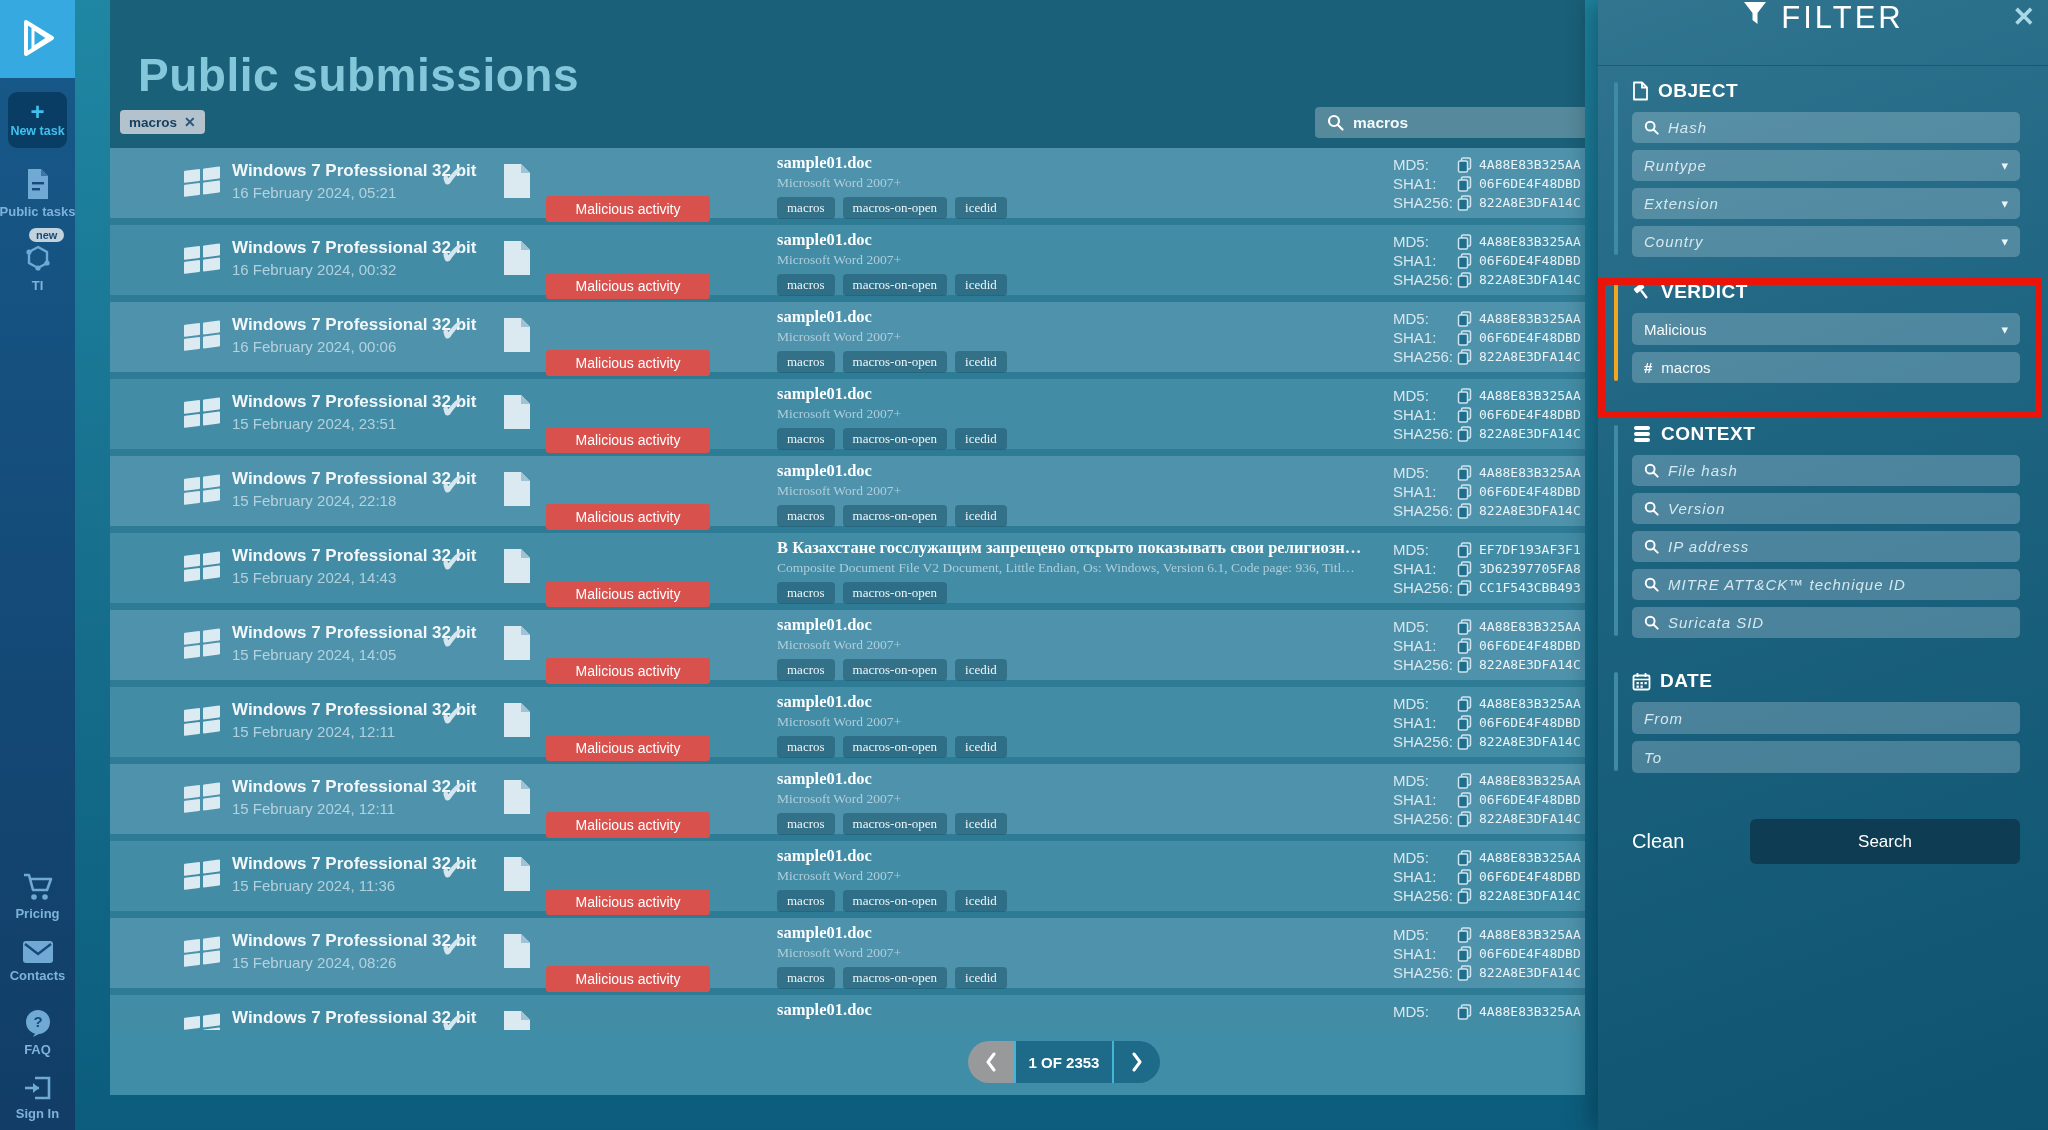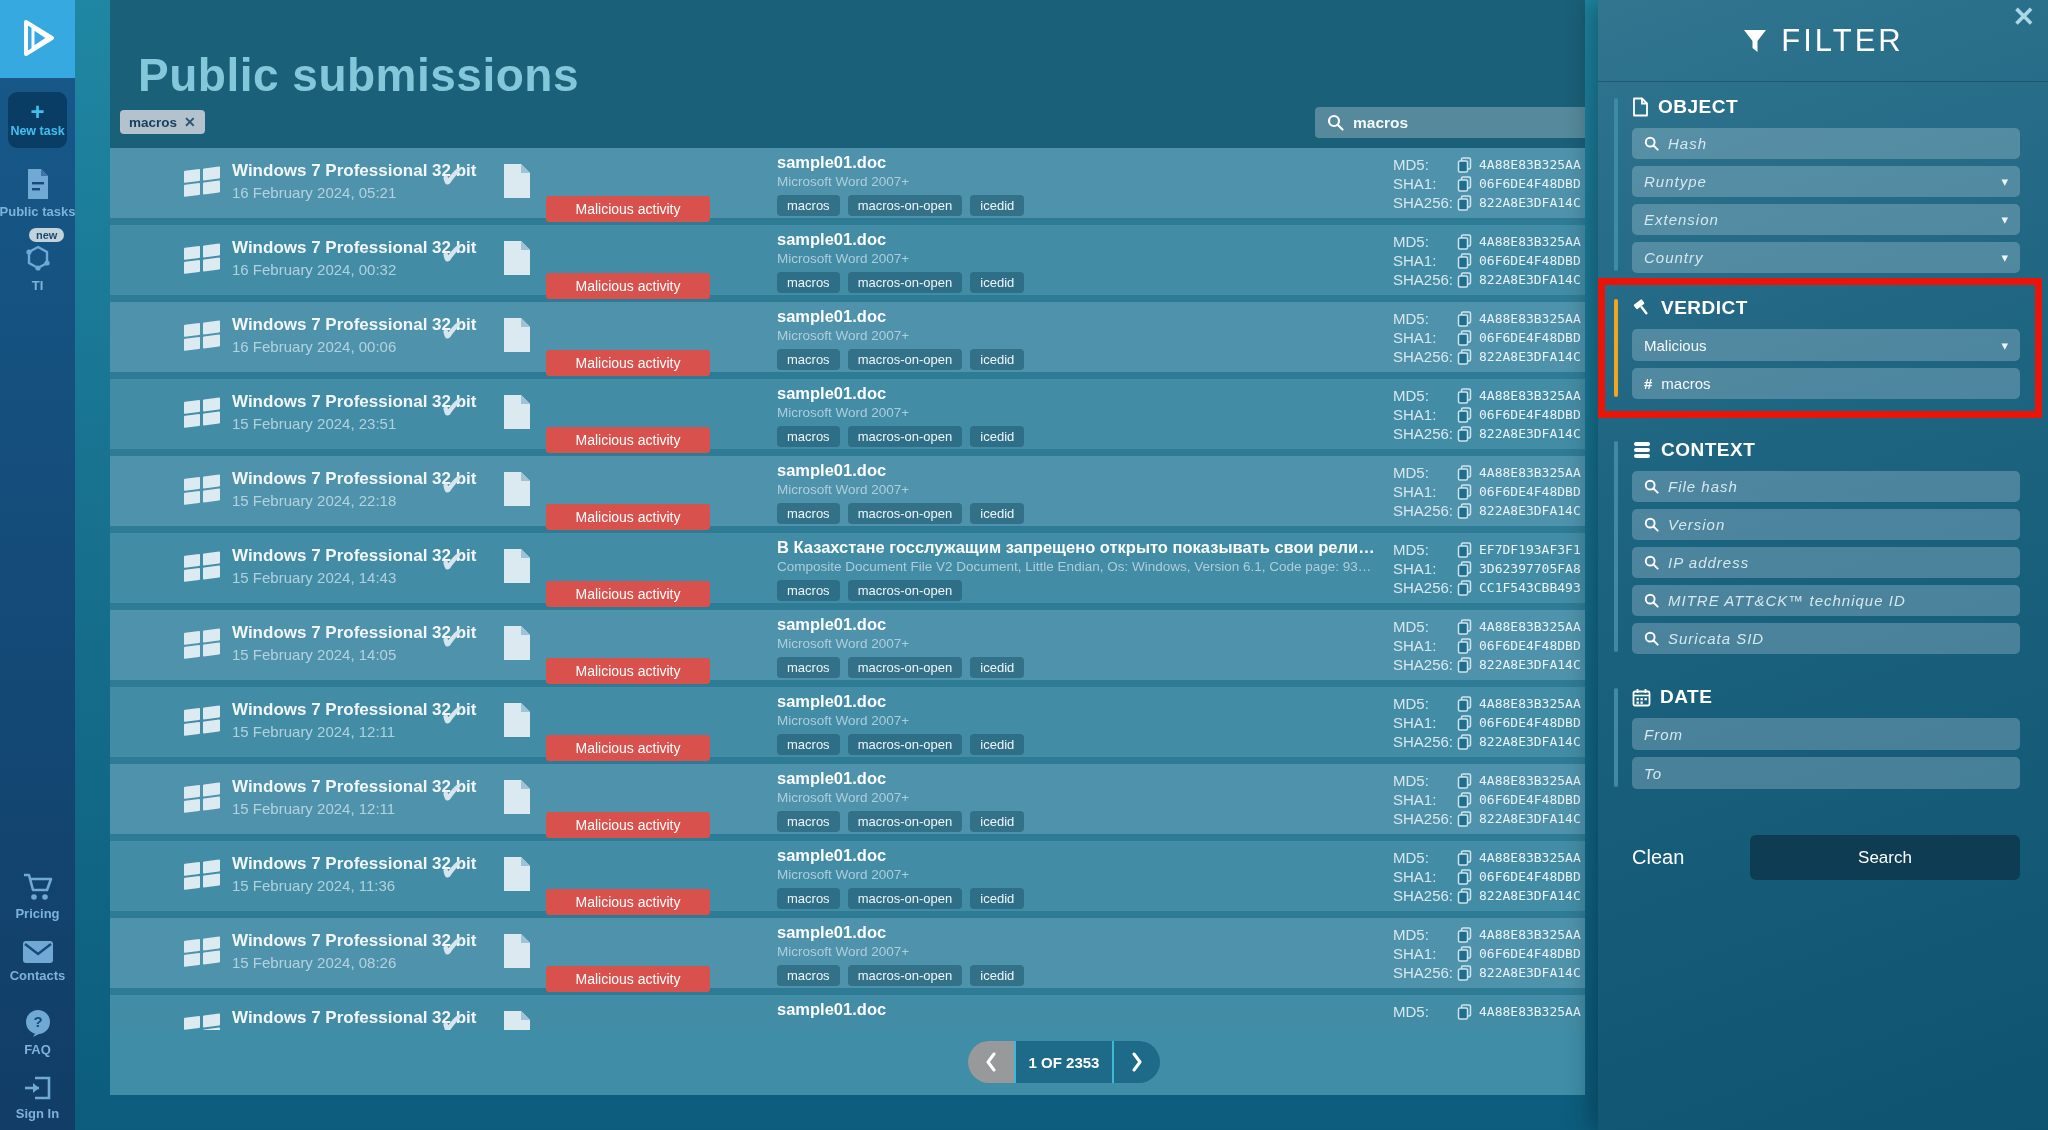--- a/index.html
+++ b/index.html
@@ -43,42 +43,42 @@
   .date { color:rgba(214,231,240,0.75); font-size:15px; margin-top:3px; }
   .check { position:absolute; left:330px; top:14px; color:#d6e6ee; font-size:30px;
     font-family:"DejaVu Sans", sans-serif; line-height:30px; }
   .doc { position:absolute; left:392px; top:14px; }
   .verdict-col { position:absolute; left:436px; top:8px; width:164px; }
   .badge { height:26px; background:#d9514d; border-radius:3px; color:#fff; font-size:14px;
     display:flex; align-items:center; justify-content:center;margin-top:40px; }
   .mini-icons { margin-top:6px; display:flex; gap:7px; align-items:center; color:#d5e7ef; }
   .mi { display:inline-flex; align-items:center; }
   .mi .code-txt { font-size:12.5px; font-weight:bold; letter-spacing:-1px; color:#d5e7ef; }
-  .name-col { position:absolute; left:667px; top:5px; width:610px; }
+  .name-col { position:absolute; left:667px; top:5px; width:610px;font-family:Liberation Serif, serif; }
   .fname { color:#fbfdfe; font-size:16.5px; font-weight:bold; max-width:600px; white-space:nowrap; overflow:hidden; text-overflow:ellipsis; }
   .ftype { color:rgba(200,221,232,0.8); font-size:13.5px; margin-top:2px; max-width:600px; white-space:nowrap; overflow:hidden; text-overflow:ellipsis; }
   .tags { margin-top:6px; display:flex; gap:8px; }
   .tag { background:rgba(30,85,110,0.55); color:#eef6fa; font-size:13px; padding:3px 10px; border-radius:4px; white-space:nowrap; }
   .hash-col { position:absolute; left:1283px; top:7px; width:200px; }
   .hline { display:flex; align-items:center; height:19px; }
   .hlabel { width:64px; color:#d8e7ee; font-size:15px; }
   .copy { display:inline-flex; width:22px; cursor:pointer; }
   .hval { color:#e9f3f8; font-size:13px; font-family:"DejaVu Sans Mono", monospace; white-space:nowrap; }
   
   .footer { position:absolute; left:0; top:1030px; width:1752px; height:65px; background:#3f8da7; z-index:3; }
   .pager { position:absolute; left:858px; top:11px; height:42px; display:flex; }
   .pg-prev { width:46px; background:#97999b; border-radius:21px 0 0 21px; display:flex; align-items:center; justify-content:center; cursor:pointer; }
   .pg-label { width:100px; background:#1d6b89; border-left:2px solid #43b6d8; border-right:2px solid #43b6d8;
     color:#fff; font-size:15px; font-weight:bold; display:flex; align-items:center; justify-content:center; }
   .pg-next { width:46px; background:#1d6b89; border-radius:0 21px 21px 0; display:flex; align-items:center; justify-content:center; cursor:pointer; }
   
   .panel { position:absolute; left:1598px; top:0; width:450px; height:1130px; z-index:6;
     background:linear-gradient(160deg,#31758f 0%, #1d6481 40%, #0e5471 100%);
     box-shadow:-10px 0 20px rgba(0,20,30,0.3); }
-  .panel-head { height:82px; display:flex; align-items:center; justify-content:center; gap:13px;
+  .panel-head { height:66px; display:flex; justify-content:center; gap:13px;
     border-bottom:1px solid rgba(10,45,60,0.35); }
   .panel-title { color:#fff; font-size:31px; letter-spacing:3px; }
   .panel-close { position:absolute; right:13px; top:4px; color:#a9d8e6; font-size:27px; font-weight:bold; cursor:pointer; line-height:27px; }
   .section { position:relative; margin-top:14px; padding:0 28px 0 34px; }
   .section::before { content:""; position:absolute; left:16px; top:2px; bottom:2px; width:4px; background:#3f8aa7; border-radius:2px; }
   .section.verdict::before { background:#f2a51f; }
   .sec-head { display:flex; align-items:center; gap:9px; margin-bottom:10px; }
   .sec-head .t { color:#fff; font-size:19px; font-weight:bold; letter-spacing:0.5px; }
   .field { position:relative; height:31px; margin-bottom:7px; border-radius:5px;
     background:rgba(230,244,250,0.24); display:flex; align-items:center; padding:0 12px; gap:9px; cursor:text; }

